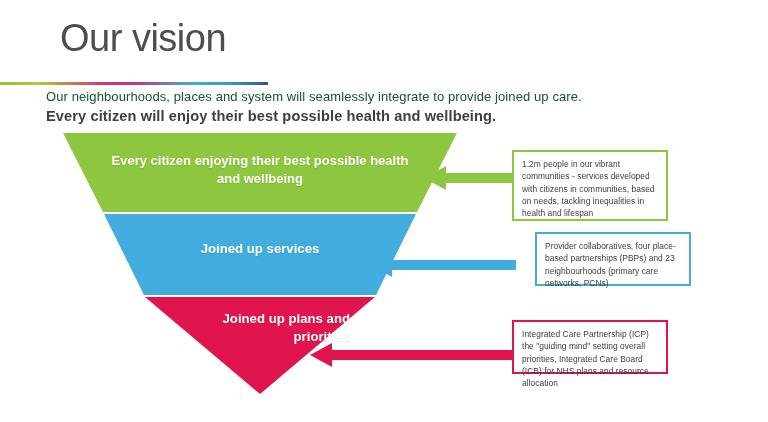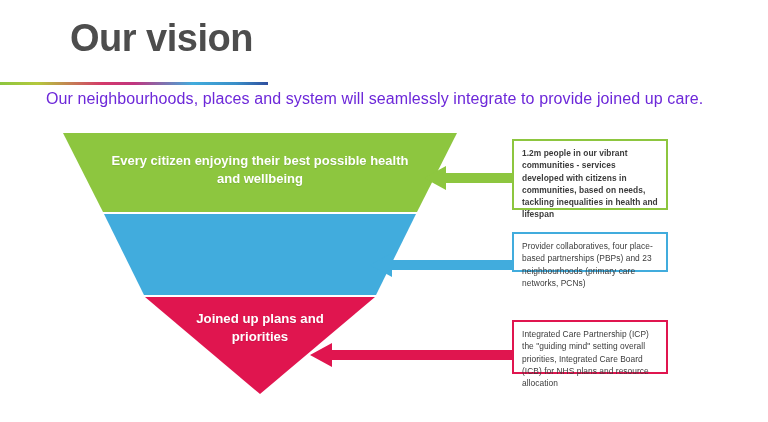--- a/index.html
+++ b/index.html
@@ -17,24 +17,24 @@
   }
   .slide {
     position: absolute;
     inset: 0;
     background: #ffffff;
   }
 
   
   #page-title {
     position: absolute;
-    left: 70px;
+    left: 60px;
     top: 18px;
     font-size: 38px;
-    font-weight: bold;
+    font-weight: normal;
     color: #4d4d4d;
     letter-spacing: -0.5px;
     line-height: 1.1;
   }
 
   #accent-rule {
     position: absolute;
     left: 0px;
     top: 82px;
     width: 268px;
@@ -49,22 +49,22 @@
         #2f4f9e 100%);
   }
 
   #subtitle-block {
     position: absolute;
     left: 46px;
     top: 88px;
     width: 690px;
   }
   .subtitle-line-1 {
-    font-size: 16px;
-    color: #6d28d9;
+    font-size: 13px;
+    color: #14532d;
     line-height: 1.42;
     letter-spacing: 0.1px;
   }
   .subtitle-line-2 {
     font-size: 14.6px;
     color: #3f3f3f;
     font-weight: bold;
     line-height: 1.42;
     letter-spacing: 0.1px;
   }
@@ -96,51 +96,51 @@
     left: 70px;
     top: 110px;
     width: 260px;
     font-size: 13.2px;
   }
   #funnel-label-bot {
     left: 110px;
     top: 180px;
     width: 180px;
     font-size: 13.2px;
+    text-align: right;
   }
 
   
   .arrow {
     position: absolute;
   }
 
   
   .callout {
     position: absolute;
     background: #ffffff;
     box-sizing: border-box;
     font-size: 8.4px;
     line-height: 1.46;
     color: #3b3b3b;
     padding: 6px 7px 6px 8px;
     letter-spacing: 0.05px;
   }
   #callout-1 {
     left: 512px;
-    top: 139px;
+    top: 150px;
     width: 156px;
     height: 71px;
     border: 2px solid #8dc63f;
-    font-weight: bold;
   }
   #callout-2 {
-    left: 512px;
+    left: 535px;
     top: 232px;
     width: 156px;
-    height: 40px;
+    height: 54px;
     border: 2px solid #41acdd;
   }
   #callout-3 {
     left: 512px;
     top: 320px;
     width: 156px;
     height: 54px;
     border: 2px solid #e0154f;
   }
   .callout p {
@@ -151,33 +151,35 @@
 <body>
 
 <div class="slide">
 
   <div id="page-title">Our vision</div>
 
   <div id="accent-rule"></div>
 
   <div id="subtitle-block">
     <div class="subtitle-line-1">Our neighbourhoods, places and system will seamlessly integrate to provide joined up care.</div>
+    <div class="subtitle-line-2">Every citizen will enjoy their best possible health and wellbeing.</div>
   </div>
 
   <div id="funnel">
     <svg width="400" height="268" viewBox="0 0 400 268">
 
       <polygon points="3,3 397,3 357,82 43,82" fill="#8dc63f"></polygon>
 
       <polygon points="44,84 356,84 316,165 84,165" fill="#41acdd"></polygon>
 
       <polygon points="85,167 315,167 200,264" fill="#e0154f"></polygon>
     </svg>
 
     <div class="funnel-label" id="funnel-label-top">Every citizen enjoying their best possible health and wellbeing</div>
+    <div class="funnel-label" id="funnel-label-mid">Joined up services</div>
     <div class="funnel-label" id="funnel-label-bot">Joined up plans and priorities</div>
   </div>
 
   <div class="arrow" style="left:424px; top:164px;">
     <svg width="92" height="28" viewBox="0 0 92 28">
       <polygon points="0,14 22,2 22,9 92,9 92,19 22,19 22,26" fill="#8dc63f"></polygon>
     </svg>
   </div>
 
   <div class="arrow" style="left:370px; top:251px;">

